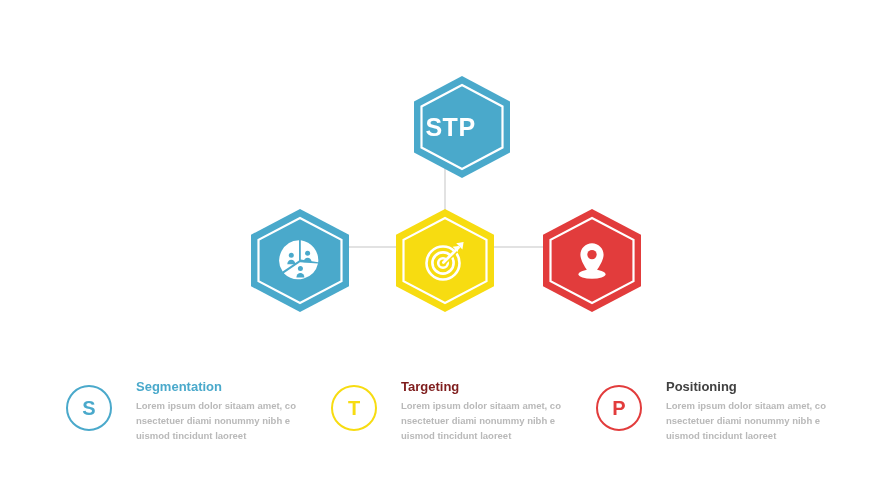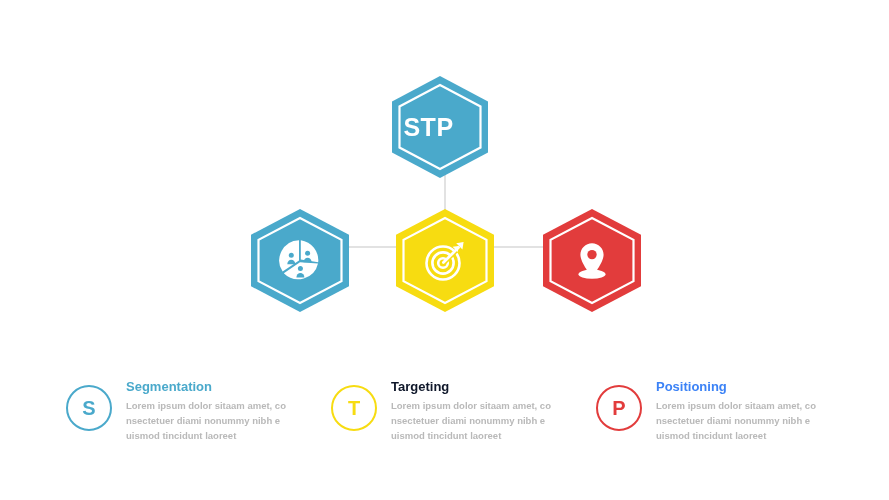--- a/index.html
+++ b/index.html
@@ -72,21 +72,21 @@
     left: 0;
     top: 0;
     width: 100%;
     height: 100%;
     display: flex;
     align-items: center;
     justify-content: center;
     pointer-events: none;
   }
 
-  #hex-stp   { left: 392px; top: 76px;  width: 73px;  height: 102px; }
+  #hex-stp   { left: 414px; top: 76px;  width: 73px;  height: 102px; }
   #hex-seg   { left: 251px; top: 209px; width: 98px;  height: 103px; }
   #hex-tar   { left: 396px; top: 209px; width: 98px;  height: 103px; }
   #hex-pos   { left: 543px; top: 209px; width: 98px;  height: 103px; }
 
   
   .legend {
     position: absolute;
     left: 0;
     top: 372px;
     width: 889px;
@@ -116,21 +116,21 @@
     box-sizing: border-box;
   }
   .badge span {
     font-size: 20px;
     font-weight: bold;
     line-height: 1;
     color: #4aa9cb;
   }
 
   .legend-text {
-    margin-left: 14px;
+    margin-left: 24px;
     padding-top: 8px;
   }
   .legend-title {
     font-size: 13px;
     font-weight: bold;
     color: #4aa9cb;
     margin: 0 0 5px 0;
     line-height: 1.1;
   }
   .legend-desc {
@@ -241,30 +241,30 @@
         <p class="legend-title" style="color: rgb(74, 169, 203);">Segmentation</p>
         <p class="legend-desc">Lorem ipsum dolor sitaam amet, co nsectetuer diami nonummy  nibh e uismod tincidunt laoreet</p>
       </div>
     </div>
 
     <div class="legend-item" id="legend-item-1">
       <div class="badge" style="border-color: rgb(247, 220, 17);">
         <span style="color: rgb(247, 220, 17);">T</span>
       </div>
       <div class="legend-text">
-        <p class="legend-title" style="color: #0f172a;">Targeting</p>
+        <p class="legend-title" style="color: #7f1d1d;">Targeting</p>
         <p class="legend-desc">Lorem ipsum dolor sitaam amet, co nsectetuer diami nonummy  nibh e uismod tincidunt laoreet</p>
       </div>
     </div>
 
     <div class="legend-item" id="legend-item-2">
       <div class="badge" style="border-color: rgb(226, 60, 60);">
         <span style="color: rgb(226, 60, 60);">P</span>
       </div>
       <div class="legend-text">
-        <p class="legend-title" style="color: #3b82f6;">Positioning</p>
+        <p class="legend-title" style="color: #404040;">Positioning</p>
         <p class="legend-desc">Lorem ipsum dolor sitaam amet, co nsectetuer diami nonummy  nibh e uismod tincidunt laoreet</p>
       </div>
     </div>
 
   </div>
 
 </div>
 
 </body></html>

